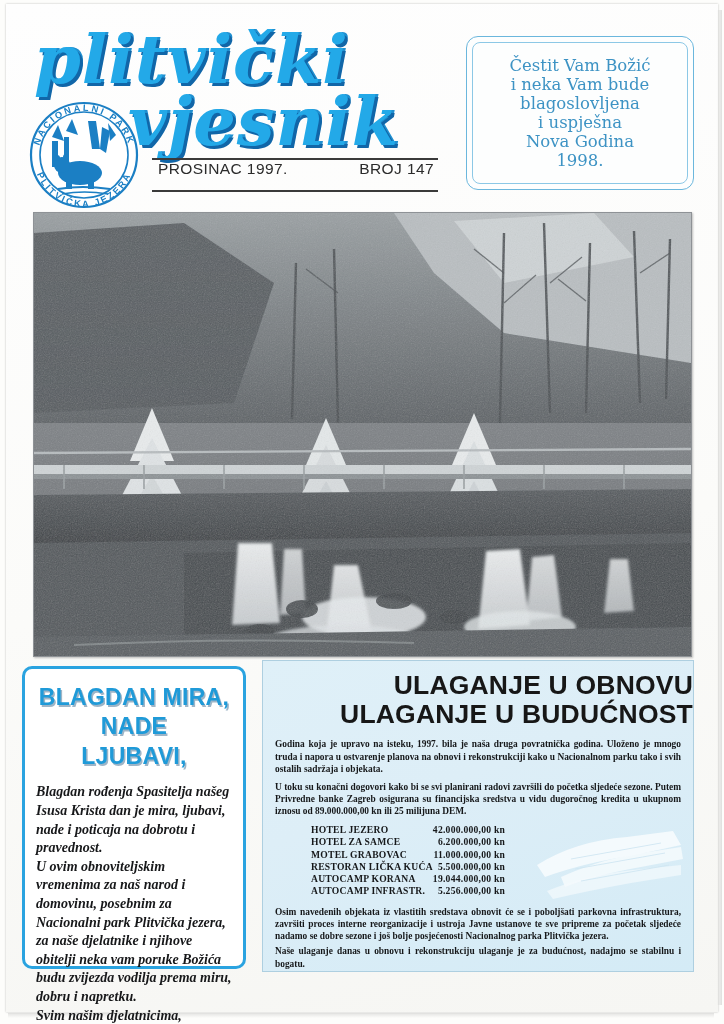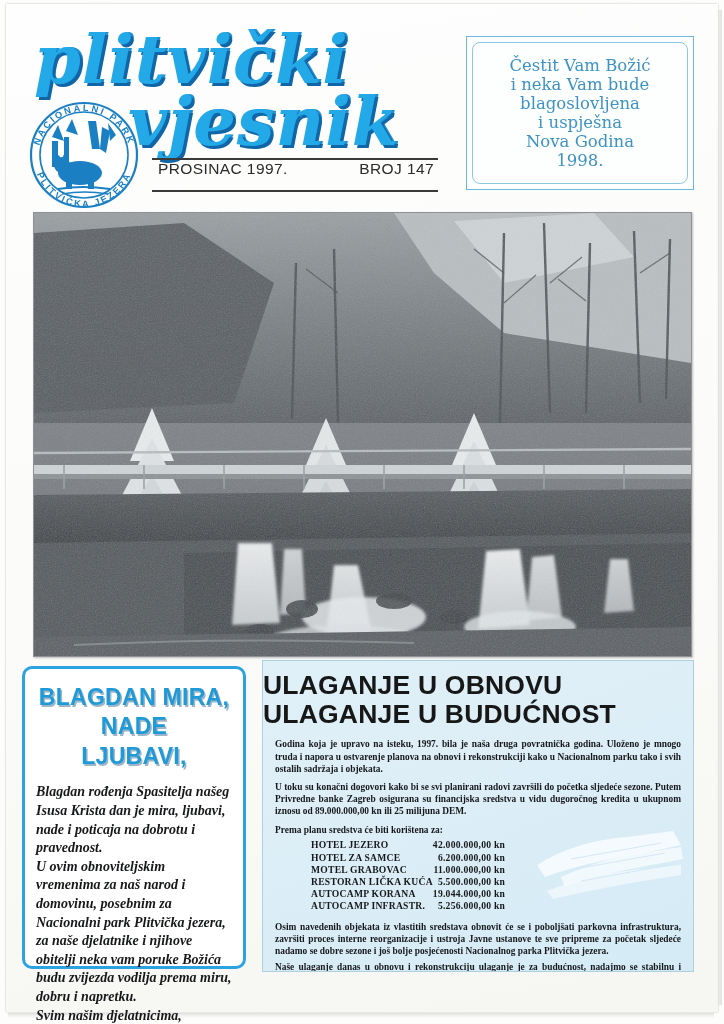--- a/index.html
+++ b/index.html
@@ -113,21 +113,21 @@
   }
 
   
   .greeting {
     position: absolute;
     left: 466px;
     top: 36px;
     width: 226px;
     height: 152px;
     border: 1.6px solid #6bb7dd;
-    border-radius: 0;
+    border-radius: 12px;
     background: #fdfefe;
   }
   .greeting-inner {
     position: absolute;
     left: 5px;
     top: 5px;
     right: 5px;
     bottom: 5px;
     border: 1.3px solid #8cc8e6;
     border-radius: 8px;
@@ -220,21 +220,21 @@
     left: 268px;
     top: 150px;
     width: 170px;
     height: 110px;
     opacity: 0.85;
     pointer-events: none;
   }
   .right-head {
     position: relative;
     margin-top: 10px;
-    text-align: left;
+    text-align: right;
     font-family: "Liberation Sans", sans-serif;
     font-weight: bold;
     font-size: 26.5px;
     color: #171717;
     line-height: 1.1;
     letter-spacing: 0.2px;
   }
   .right-body {
     position: relative;
     margin: 9px 12px 0 12px;
@@ -498,21 +498,20 @@
     </svg>
 
     <div class="right-head">
       <div>ULAGANJE U OBNOVU</div>
       <div>ULAGANJE U BUDUĆNOST</div>
     </div>
 
     <div class="right-body">
       <p>Godina koja je upravo na isteku, 1997. bila je naša druga povratnička godina. Uloženo je mnogo truda i napora u ostvarenje planova na obnovi i rekonstrukciji kako u Nacionalnom parku tako i svih ostalih sadržaja i objekata.</p>
       <p>U toku su konačni dogovori kako bi se svi planirani radovi završili do početka sljedeće sezone. Putem Privredne banke Zagreb osigurana su financijska sredstva u vidu dugoročnog kredita u ukupnom iznosu od 89.000.000,00 kn ili 25 milijuna DEM.</p>
-      <p class="tight">Prema planu sredstva će biti korištena za:</p>
     </div>
 
     <table class="cost-table">
       <tbody>
         <tr>
           <td class="cost-name">HOTEL JEZERO</td>
           <td class="cost-amount">42.000.000,00 kn</td>
         </tr>
         <tr>
           <td class="cost-name">HOTEL ZA SAMCE</td>

